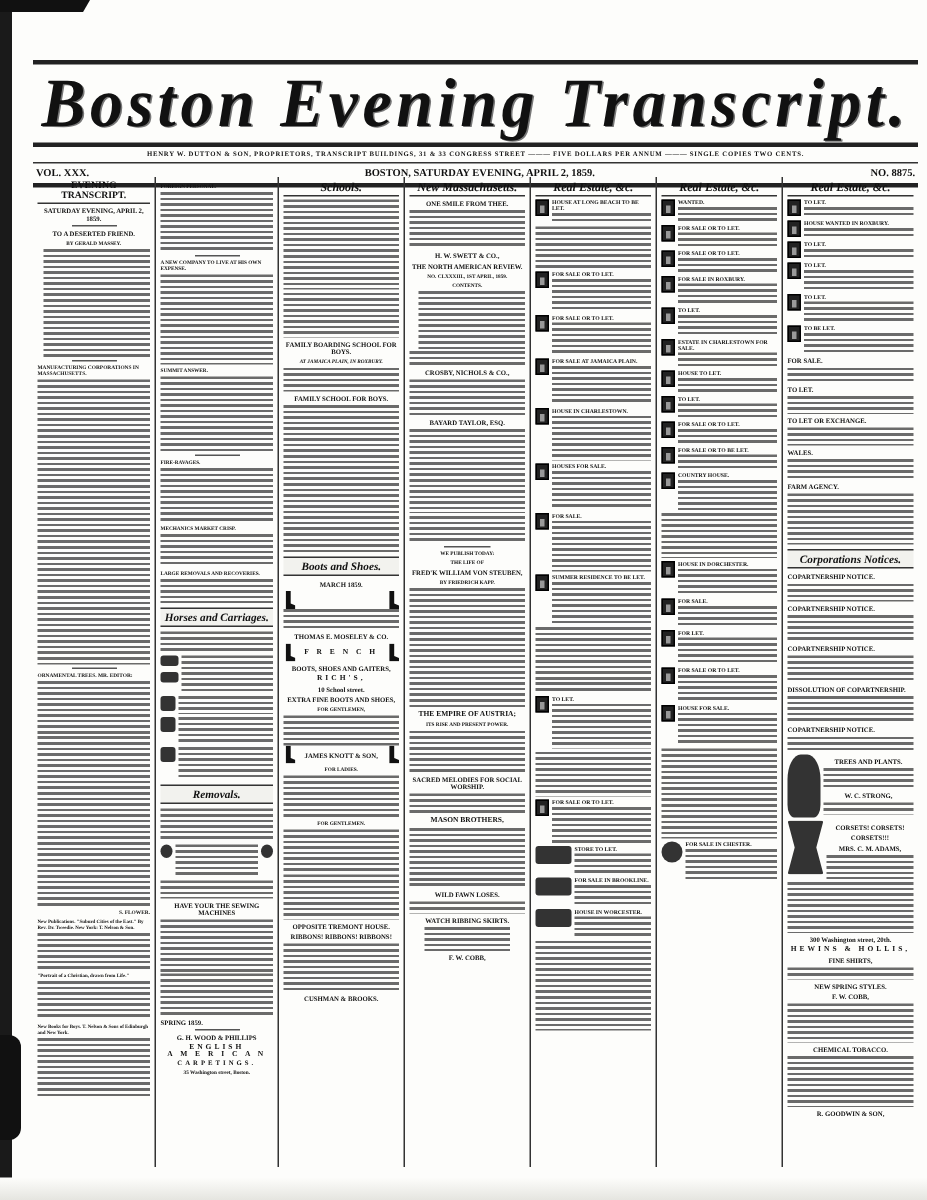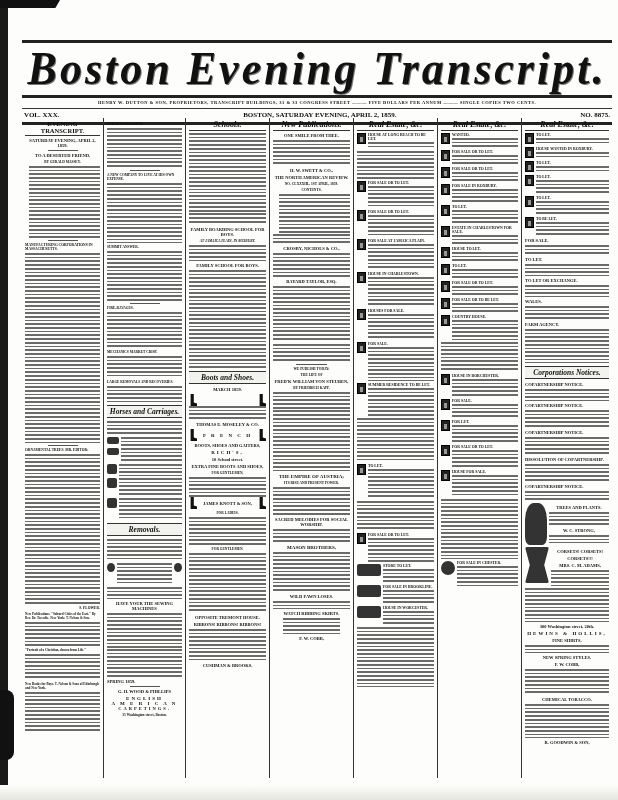--- a/index.html
+++ b/index.html
@@ -172,21 +172,21 @@
       <div class="small-head" style="font-size:3.5px;">FOR GENTLEMEN.</div>
       <div class="fill" style="height:28px;"></div>
       <div class="fill" style="height:30px;margin-top:2px;"></div>
       <div class="small-head">Opposite Tremont House.</div>
       <div class="small-head">RIBBONS! RIBBONS! RIBBONS!</div>
       <div class="fill" style="height:32px;"></div>
       <div class="small-head">CUSHMAN &amp; BROOKS.</div>
     </div>
 
     <div class="col" style="width:84px;">
-      <div class="col-head">New Publications.</div>
+      <div class="col-head">New Massachusetts.</div>
       <div class="small-head">ONE SMILE FROM THEE.</div>
       <div class="fill" style="height:26px;"></div>
       <div class="small-head">H. W. SWETT &amp; CO.,</div>
       <div class="small-head">THE NORTH AMERICAN REVIEW.</div>
       <div class="small-head" style="font-size:3.5px;">No. CLXXXIII., 1st April, 1859.</div>
       <div class="small-head" style="font-size:3.5px;">CONTENTS.</div>
       <div class="fill" style="height:40px;margin-left:6px;"></div>
       <div class="fill" style="height:10px;"></div>
       <div class="small-head">CROSBY, NICHOLS &amp; CO.,</div>
       <div class="fill" style="height:24px;"></div>

